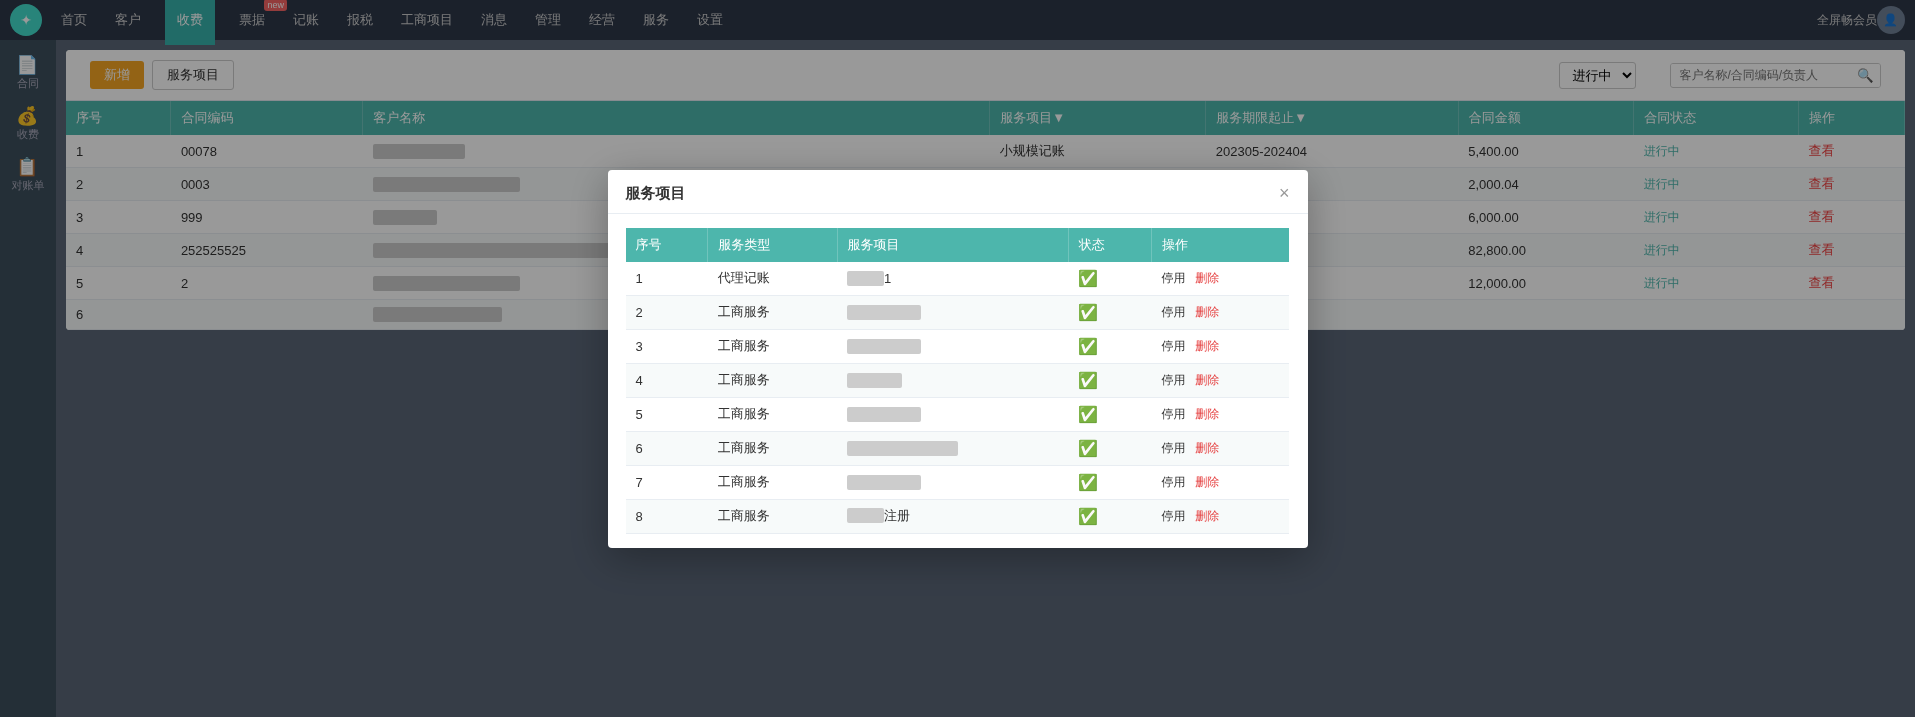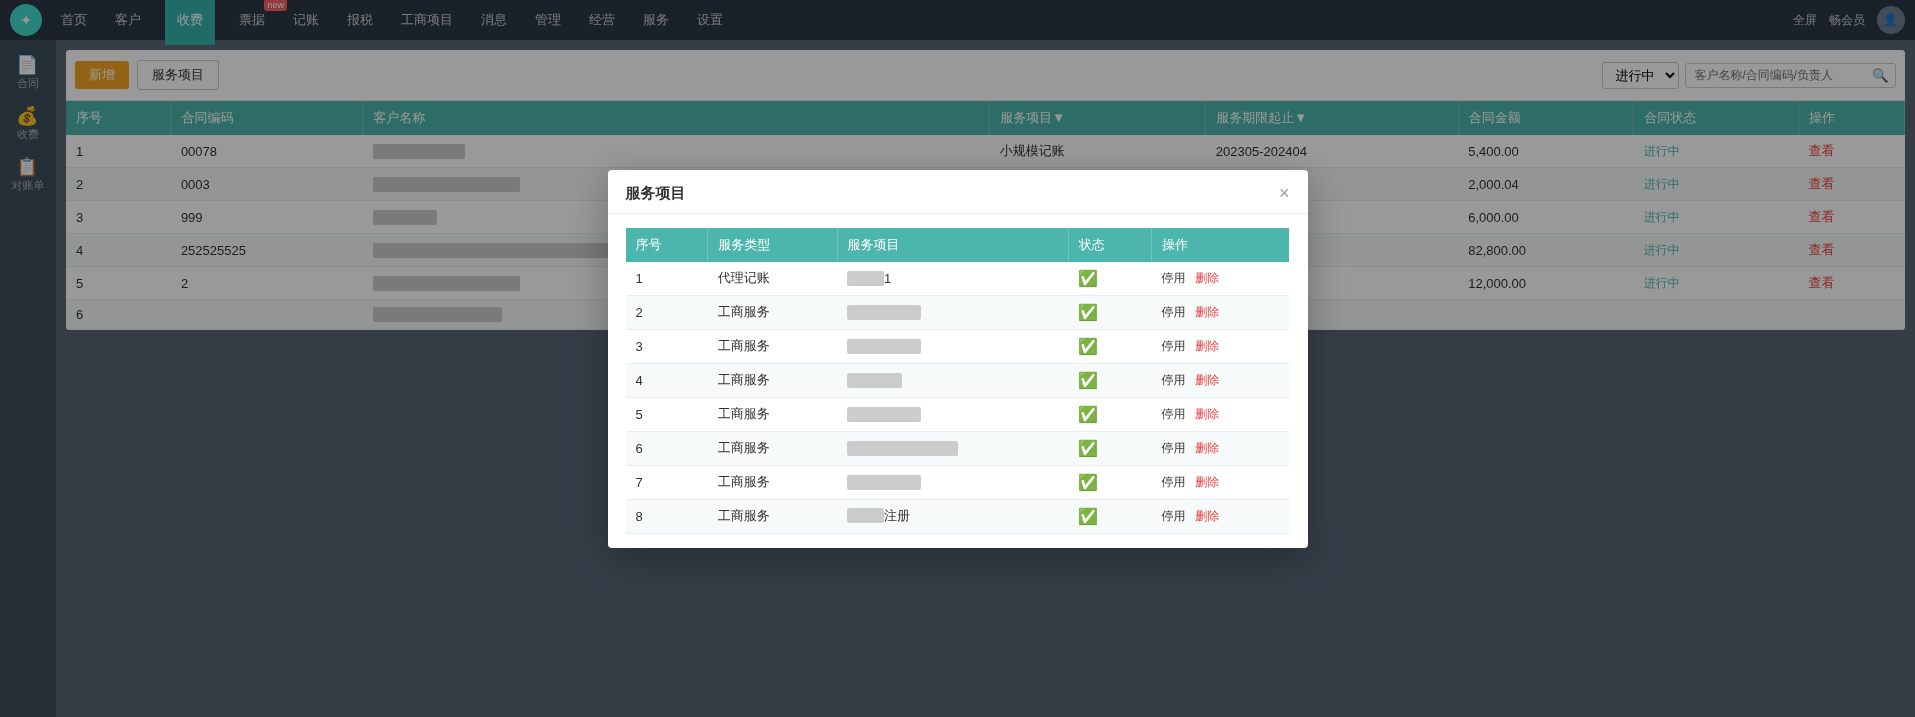--- a/index.html
+++ b/index.html
@@ -22,21 +22,21 @@
       white-space: nowrap; height: 50px; display: flex; align-items: center;
     }
     .nav-item.active { background: #38b2ac; color: #fff; padding: 0 12px; }
     .nav-item-new { position: relative; }
     .new-badge {
       position: absolute; top: 4px; right: -18px;
       background: #f56565; color: #fff; font-size: 9px;
       padding: 1px 3px; border-radius: 3px;
     }
     .top-nav-right {
-      display: flex; align-items: center; gap: 12px; margin-left: auto;
+      display: flex; align-items: center; margin-left: auto;
     }
     .top-nav-right span { color: #ccc; font-size: 12px; cursor: pointer; }
     .avatar {
       width: 28px; height: 28px; background: #718096; border-radius: 50%;
       display: flex; align-items: center; justify-content: center; color: #fff; font-size: 12px;
     }
 
     
     .layout { display: flex; height: calc(100vh - 40px); }
     .sidebar {
@@ -52,37 +52,37 @@
     
     .main-content {
       flex: 1; overflow: auto; background: #5a6677; padding: 10px;
     }
     .content-area {
       background: #fff; border-radius: 4px; overflow: hidden;
     }
 
     
     .toolbar {
-      display: flex; align-items: center; gap: 8px; padding: 10px 9px;
+      display: flex; align-items: center; gap: 8px; padding: 10px 24px;
       background: #fff; border-bottom: 1px solid #e2e8f0;
     }
     .btn-new {
       background: #f6a623; color: #fff; border: none; padding: 5px 14px;
       border-radius: 3px; cursor: pointer; font-size: 13px;
     }
     .btn-service {
       background: #fff; color: #333; border: 1px solid #ccc; padding: 5px 14px;
       border-radius: 3px; cursor: pointer; font-size: 13px;
     }
     .toolbar-right { margin-left: auto; display: flex; align-items: center; gap: 6px; }
     .status-select {
       border: 1px solid #ccc; padding: 4px 8px; border-radius: 3px; font-size: 13px; background: #fff;
     }
     .search-box {
-      display: flex; align-items: center; border: 1px solid #ccc; border-radius: 3px; overflow: hidden;
+      display: flex; align-items: center; border: 1px solid #ccc; border-radius: 3px; overflow: hidden; margin-left: 28px;
     }
     .search-input {
       border: none; outline: none; padding: 4px 8px; font-size: 12px; width: 180px; color: #999;
     }
     .search-btn { background: #fff; border: none; padding: 4px 6px; cursor: pointer; color: #666; }
 
     
     .data-table { width: 100%; border-collapse: collapse; }
     .data-table thead tr { background: #4db6ac; color: #fff; }
     .data-table thead th {

